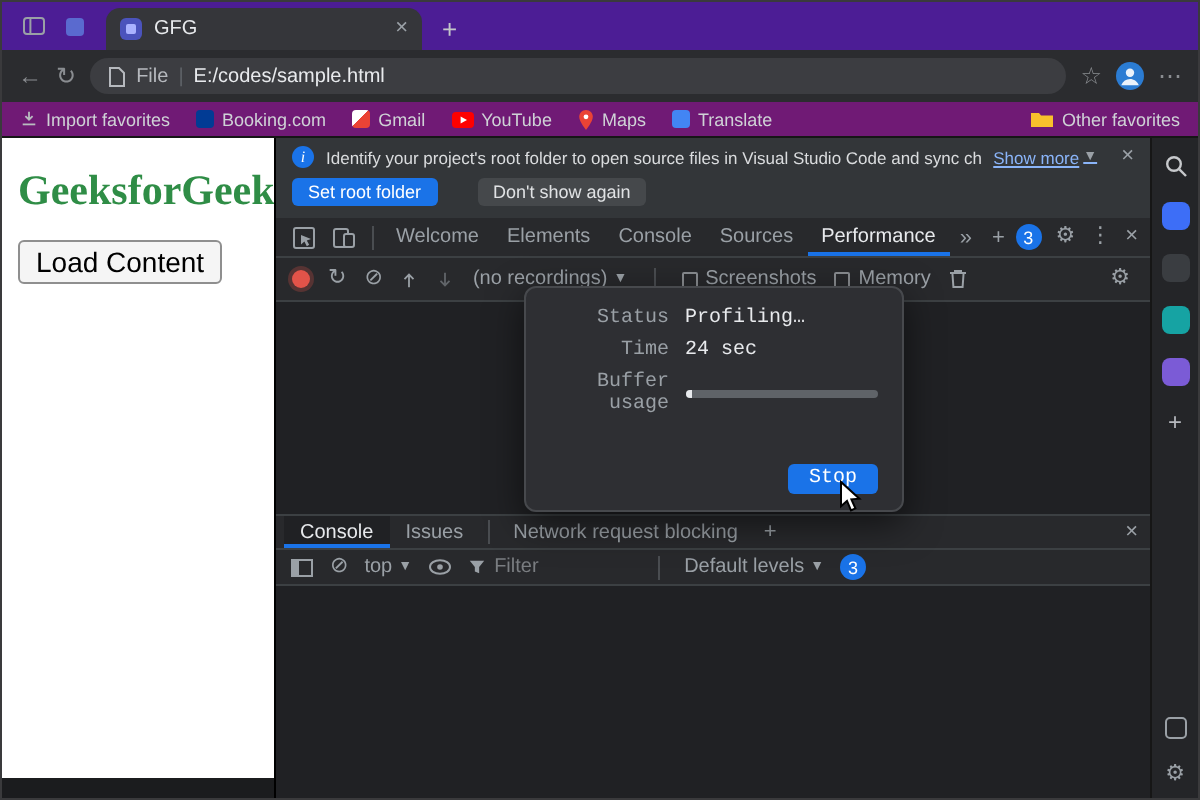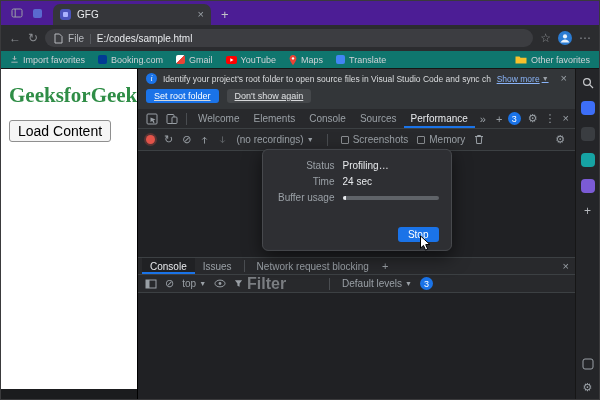--- a/index.html
+++ b/index.html
@@ -23,21 +23,21 @@
   .navbar { height:26px; background:#2b2c2f; display:flex; align-items:center; padding:0 8px; gap:7px; flex:none; }
   .nav-ico { color:#8a8d91; font-size:12px; line-height:1; }
   .address { flex:1; height:18px; background:#3c3d41; border-radius:9px; display:flex; align-items:center;
              padding:0 9px; gap:5px; font-size:10px; overflow:hidden; }
   .scheme { color:#b6b9be; }
   .sep { color:#5f6368; }
   .url { color:#e8eaed; white-space:nowrap; }
   .avatar { display:flex; align-items:center; }
 
   
-  .bookmarks { height:18px; background:#0f766e; display:flex; align-items:center; padding:0 9px; gap:13px;
+  .bookmarks { height:18px; background:#701a75; display:flex; align-items:center; padding:0 9px; gap:13px;
                font-size:9px; color:#cfd2d6; border-bottom:1px solid #161616; flex:none; }
   .bm { display:flex; align-items:center; gap:4px; white-space:nowrap; }
   .bm-sq { width:9px; height:9px; border-radius:2px; flex:none; }
   .spacer { flex:1; }
 
   
   .content { flex:1; display:flex; min-height:0; }
 
   
   .page-panel { width:136px; background:#1b1c1e; flex:none; }
@@ -49,21 +49,21 @@
   
   .devtools { flex:1; display:flex; flex-direction:column; background:#202124; border-left:1px solid #000; min-width:0; }
   .infobar { background:#333639; padding:4px 8px 6px; flex:none; }
   .info-row1 { display:flex; align-items:center; gap:6px; }
   .info-ico { width:11px; height:11px; border-radius:50%; background:#1a73e8; color:#fff; font-size:8px; font-style:italic;
               display:flex; align-items:center; justify-content:center; flex:none; font-family:"Liberation Serif",serif; }
   .info-msg { font-size:8.5px; color:#dadcde; white-space:nowrap; overflow:hidden; flex:1; }
   .showmore { font-size:8.5px; color:#8ab4f8; text-decoration:underline; white-space:nowrap; display:flex; gap:2px; align-items:center; }
   .showmore .caret { text-decoration:none; font-size:7px; }
   .bar-close { color:#9aa0a6; font-size:11px; margin-left:6px; line-height:1; }
-  .info-row2 { display:flex; gap:8px; margin-top:5px;text-decoration:underline; }
+  .info-row2 { display:flex; gap:20px; margin-top:5px; }
   .btn-primary { background:#1a73e8; color:#fff; border:none; font-size:9px; padding:2px 8px; border-radius:3px; font-family:inherit; }
   .btn-secondary { background:#45484b; color:#e0e2e4; border:none; font-size:9px; padding:2px 8px; border-radius:3px; font-family:inherit; }
 
   .dt-tabbar { height:20px; background:#28292c; border-bottom:1px solid #3c4043; display:flex; align-items:center;
                font-size:10px; color:#9aa0a6; padding:0 4px; flex:none; }
   .dt-ico { padding:0 4px; display:flex; align-items:center; }
   .vsep { width:1px; height:12px; background:#4a4d51; margin:0 4px; flex:none; }
   .dt-tab { padding:0 7px; height:100%; display:flex; align-items:center; white-space:nowrap; }
   .dt-tab.selected { color:#e8eaed; box-shadow:inset 0 -2px 0 #1a73e8; }
   .dt-tab-more, .dt-tab-add { padding:0 5px; font-size:11px; }
@@ -79,39 +79,39 @@
   .pt-ico { display:flex; align-items:center; }
   .pt-ico.dim { opacity:.5; }
   .dropdown { display:flex; align-items:center; gap:3px; white-space:nowrap; }
   .caret { font-size:7px; color:#9aa0a6; }
   .chk-wrap { display:flex; align-items:center; gap:4px; white-space:nowrap; }
   .chk { width:8px; height:8px; border:1px solid #8a8d91; border-radius:1px; background:transparent; flex:none; }
 
   .perf-main { flex:1; position:relative; background:#202124; min-height:0; }
   .dialog { position:absolute; left:50%; top:50%; transform:translate(-50%,-54%); width:190px;
             background:#2e2f33; border:1px solid #47494d; border-radius:6px; padding:10px 12px 8px;
-            font-size:10px; box-shadow:0 6px 18px rgba(0,0,0,.55); }
+            font-size:10px; box-shadow:0 6px 18px rgba(0,0,0,.55);font-family:Liberation Mono, monospace; }
   .dgrid { display:grid; grid-template-columns:60px 1fr; column-gap:8px; row-gap:5px; align-items:center; }
   .dlabel { color:#9aa0a6; text-align:right; }
   .dval { color:#e8eaed; }
   .progress { display:block; height:4px; background:#5f6368; border-radius:2px; overflow:hidden; }
   .progress-fill { display:block; height:100%; background:#e8eaed; width:4%; }
   .dactions { display:flex; justify-content:flex-end; margin-top:24px; }
   .stop-btn { background:#1a73e8; color:#fff; border:none; font-size:10px; padding:2px 10px; border-radius:3px; font-family:inherit; }
   .cursor { position:absolute; right:20px; bottom:-3px; }
 
   .drawer-tabbar { height:18px; background:#28292c; border-top:1px solid #3c4043; border-bottom:1px solid #3c4043;
                    display:flex; align-items:center; font-size:10px; color:#9aa0a6; padding:0 4px; flex:none; }
   .dr-tab { padding:0 8px; height:100%; display:flex; align-items:center; white-space:nowrap; }
   .dr-tab.selected { color:#e8eaed; box-shadow:inset 0 -2px 0 #1a73e8; background:#202124; }
 
   .console-toolbar { height:18px; background:#28292c; border-bottom:1px solid #3c4043; display:flex; align-items:center;
                      gap:8px; padding:0 7px; font-size:10px; color:#9aa0a6; flex:none; }
   .filter-wrap { display:flex; align-items:center; gap:4px; }
-  .filter-input { background:transparent; border:none; outline:none; color:#e8eaed; font-size:16px; width:70px; font-family:inherit;font-weight:bold; }
+  .filter-input { background:transparent; border:none; outline:none; color:#e8eaed; font-size:10px; width:70px; font-family:inherit; }
   .filter-input::placeholder { color:#7a7d81; }
   .console-body { flex:1; background:#202124; }
 
   
   .edge-sidebar { width:24px; background:#242528; border-left:1px solid #161616; display:flex; flex-direction:column;
                   align-items:center; padding:8px 0 6px; gap:12px; flex:none; }
   .sb-app { width:14px; height:14px; border-radius:4px; flex:none; }
   .sb-plus { color:#b6b9be; font-size:12px; line-height:1; }
   .sb-glyph { color:#9aa0a6; font-size:11px; line-height:1; }
 </style>

